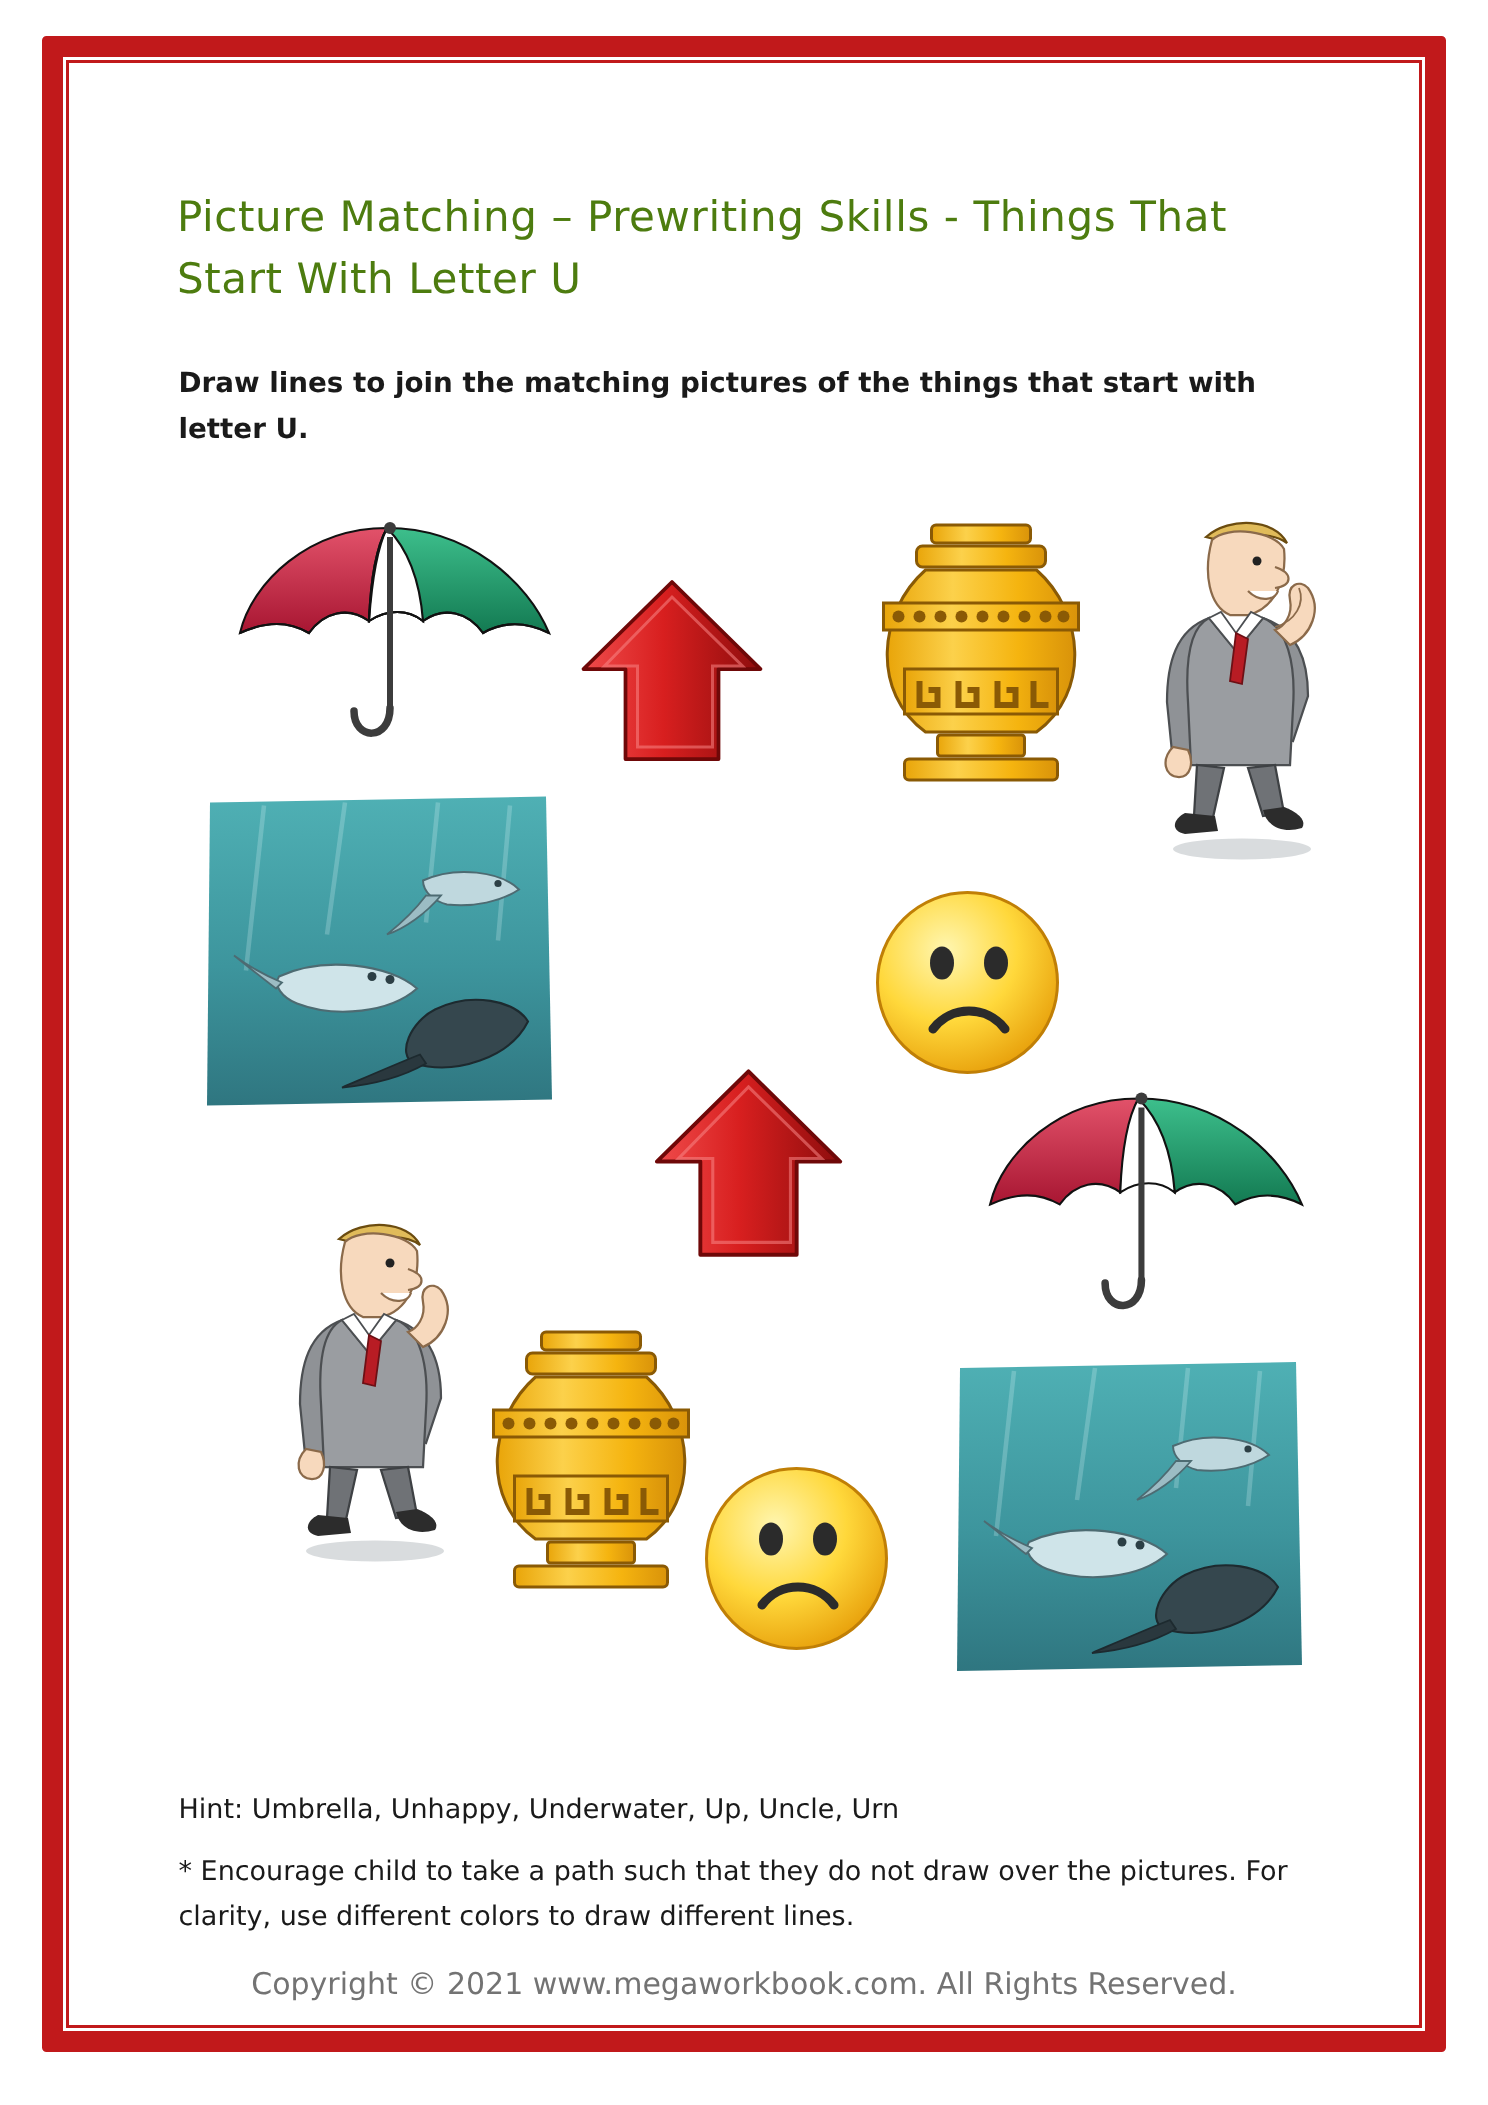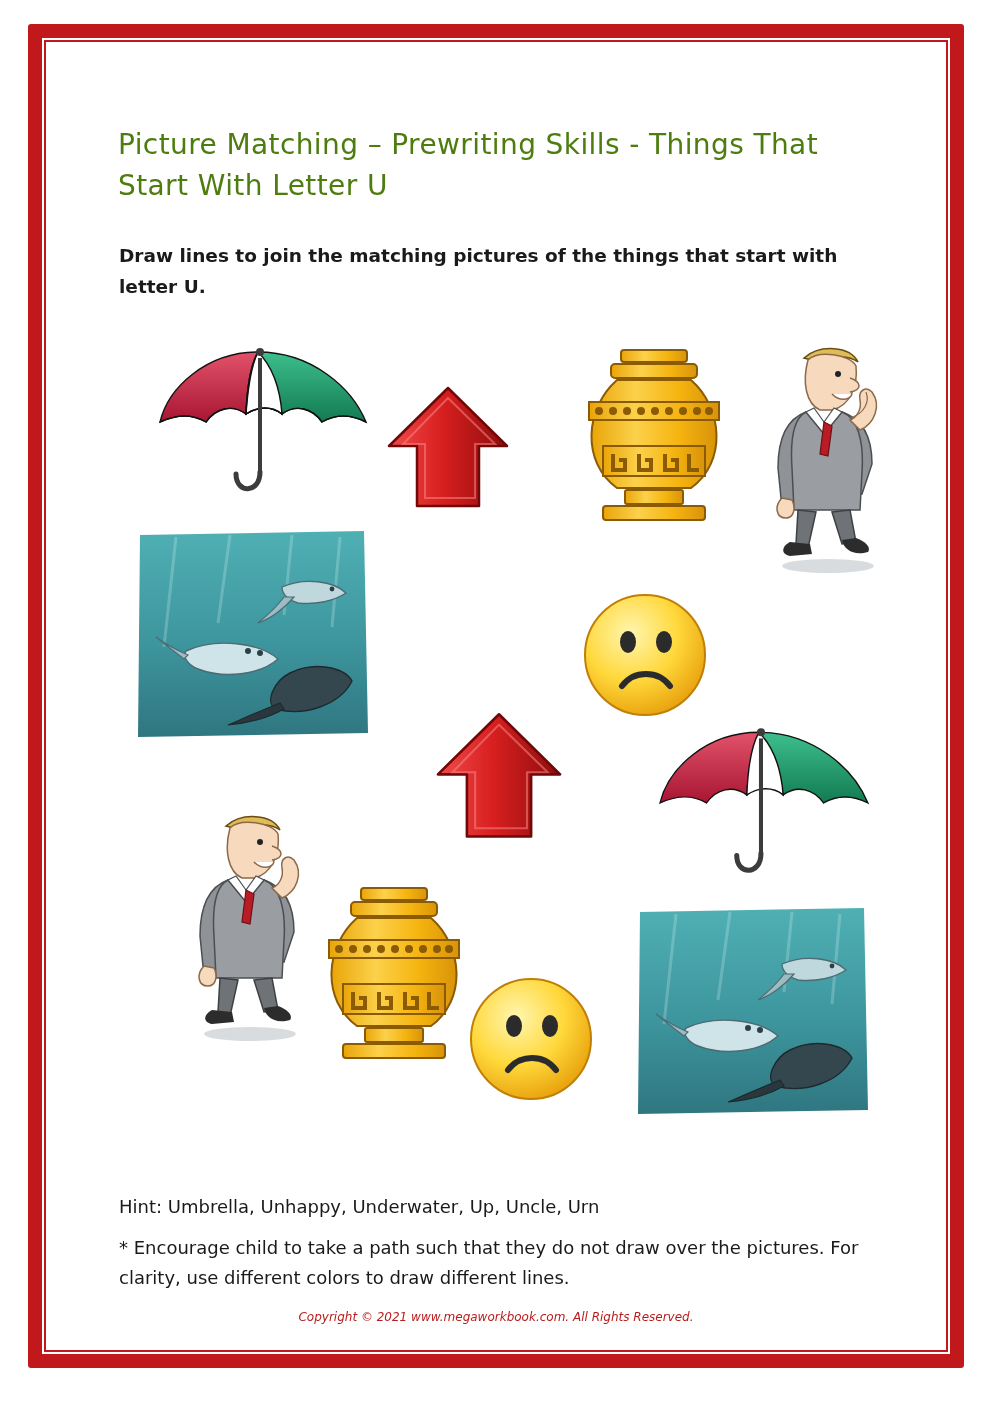--- a/index.html
+++ b/index.html
@@ -89,24 +89,23 @@
     font-size: 18px;
     line-height: 30px;
     font-family: "DejaVu Sans", sans-serif;
   }
   .copyright {
     position: absolute;
     left: 0;
     top: 1268px;
     width: 900px;
     text-align: center;
-    color: #b91c1c;
-    font-size: 12px;
-    font-family: "DejaVu Sans", sans-serif;
-    font-style: italic;
+    color: #737373;
+    font-size: 20px;
+    font-family: "DejaVu Sans", sans-serif;
   }
   .pic {
     position: absolute;
   }
   svg { display: block; overflow: visible; }
 </style>
 </head>
 <body>
 
 <div class="page">

